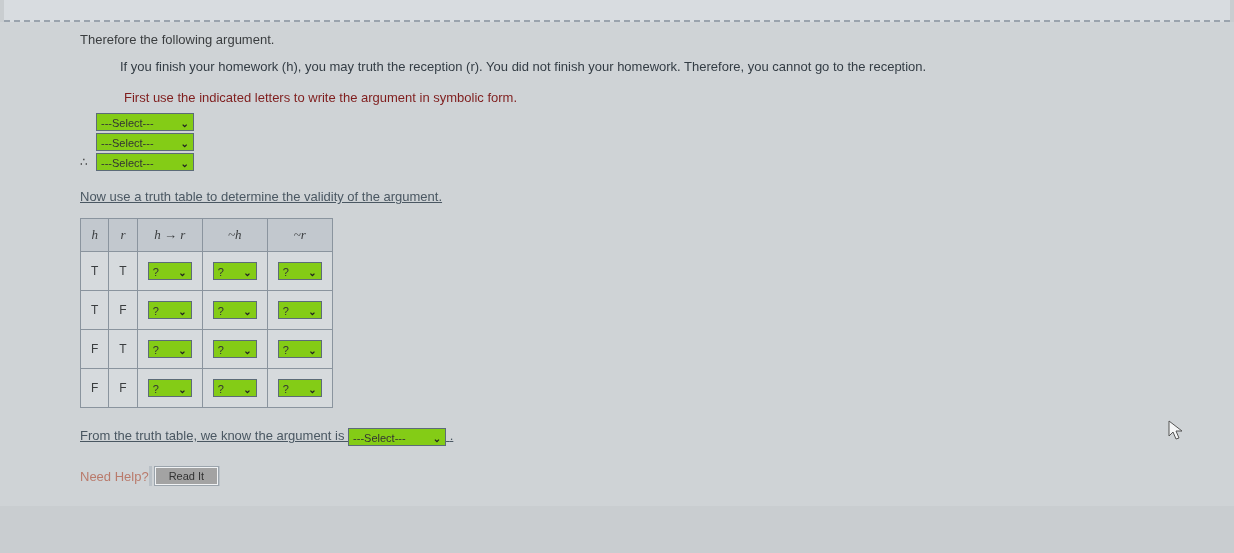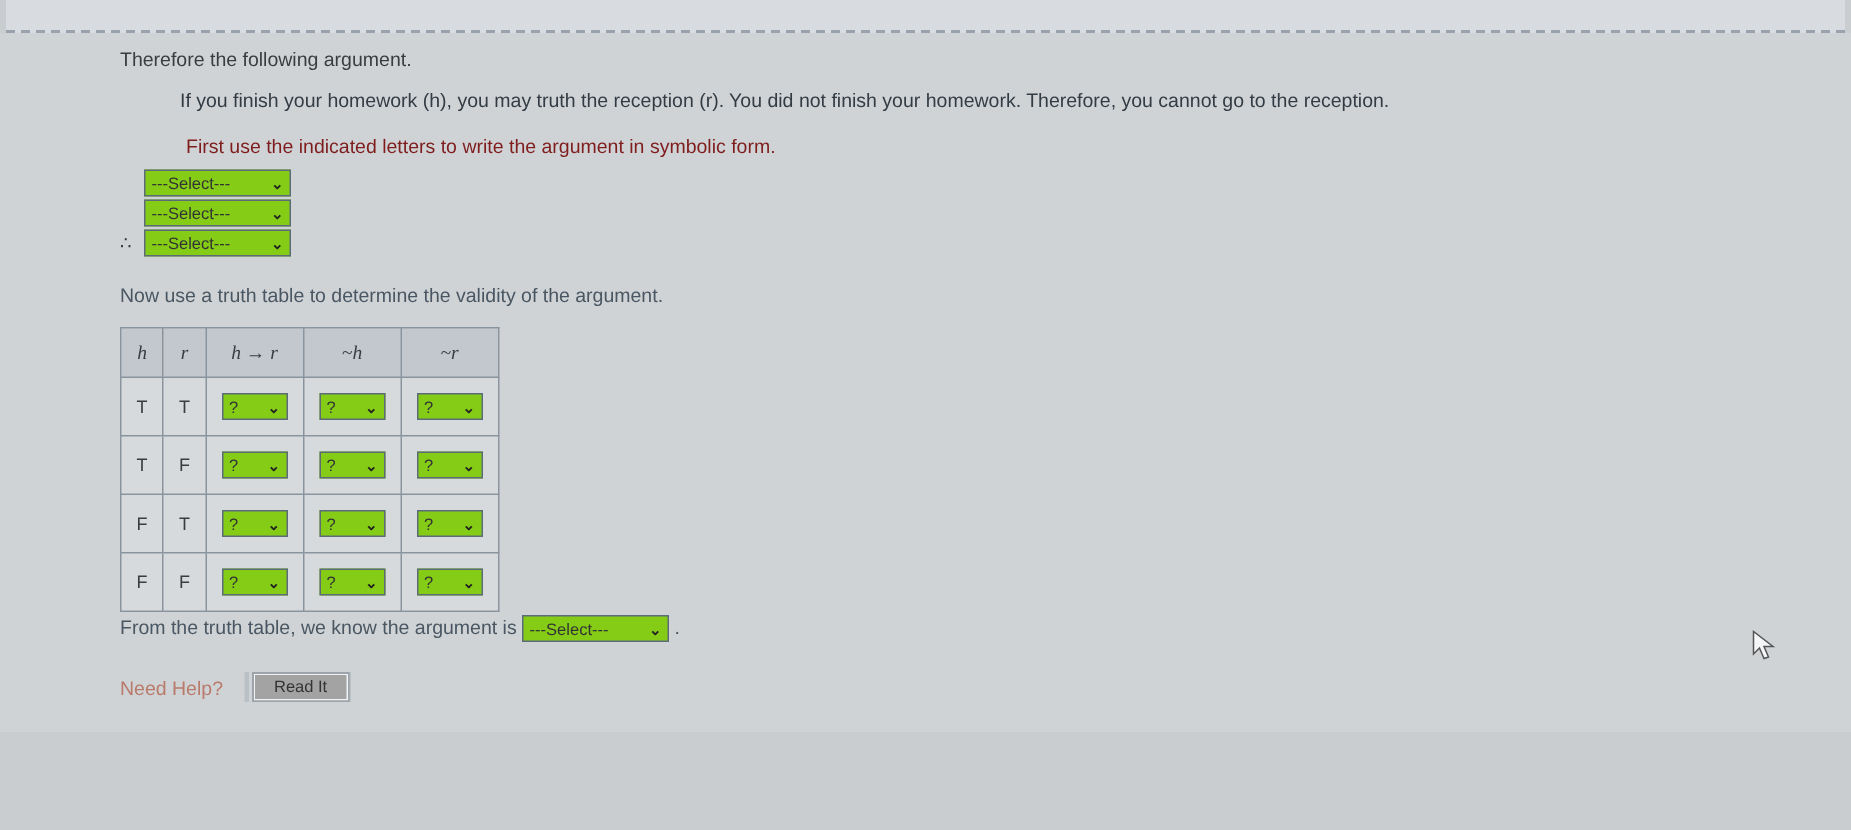--- a/index.html
+++ b/index.html
@@ -70,20 +70,21 @@
     justify-content: space-between;
   }
   .caret {
     font-size: 10px;
     color: #222;
     font-weight: bold;
   }
   .truth-instruction {
     color: #4a5762;
     margin: 3px 0 14px 0;
+    text-decoration: underline;
   }
   table.truth {
     border-collapse: collapse;
     background: #d6dadd;
   }
   table.truth th, table.truth td {
     border: 1px solid #8a949e;
     text-align: center;
     vertical-align: middle;
   }
@@ -99,29 +100,29 @@
   table.truth td {
     padding: 10px 10px;
     font-size: 12px;
     color: #3a3d3f;
   }
   .tf {
     font-family: Verdana, sans-serif;
     font-style: normal;
   }
   .conclusion {
-    margin-top: 2px;
+    margin-top: 20px;
     color: #4a5762;
     font-size: 13px;
+    text-decoration: underline;
   }
   .need-help {
     margin-top: 20px;
     display: flex;
     align-items: center;
-    gap: 14px;
   }
   .need-help-label {
     color: #b97a6b;
     font-size: 13px;
   }
   .read-it {
     background: #a3a3a3;
     border: 1px solid #9ba4ac;
     padding: 3px 14px;
     font-size: 11px;

